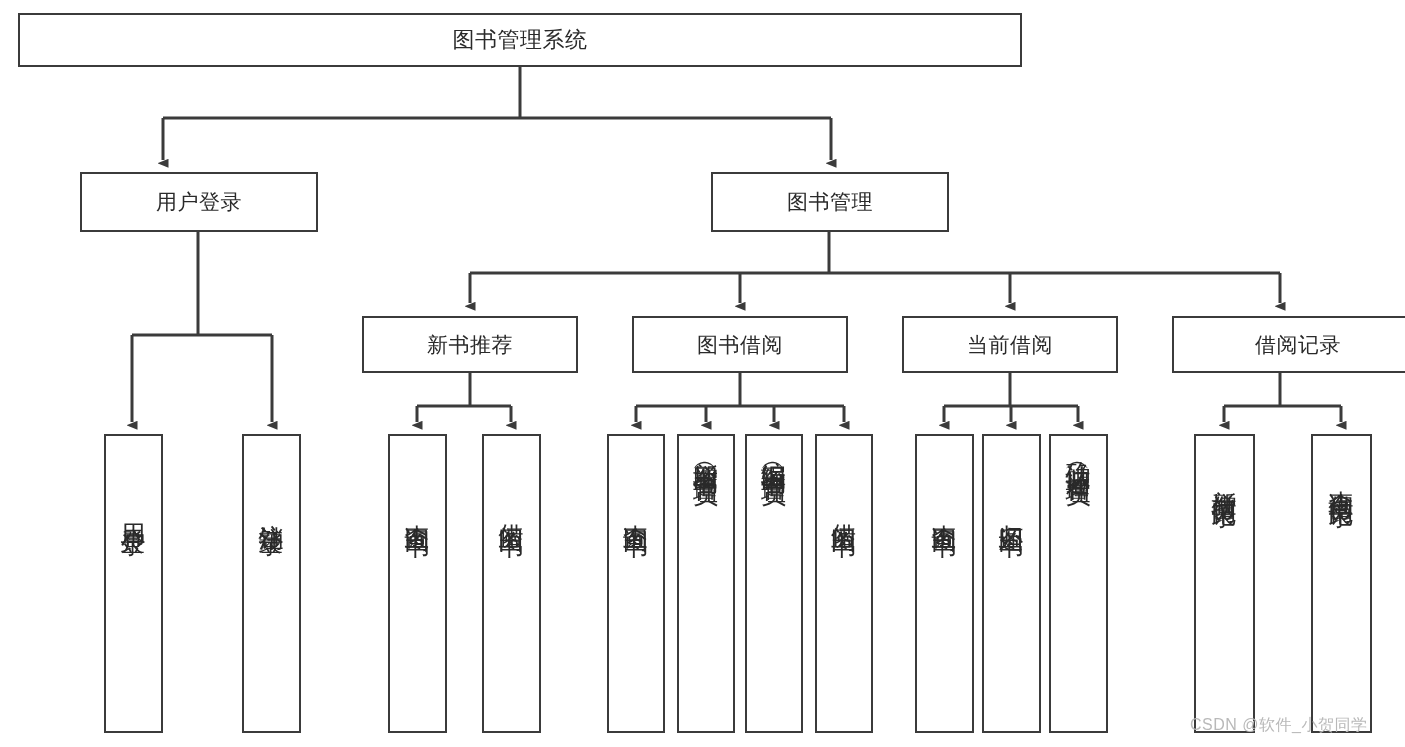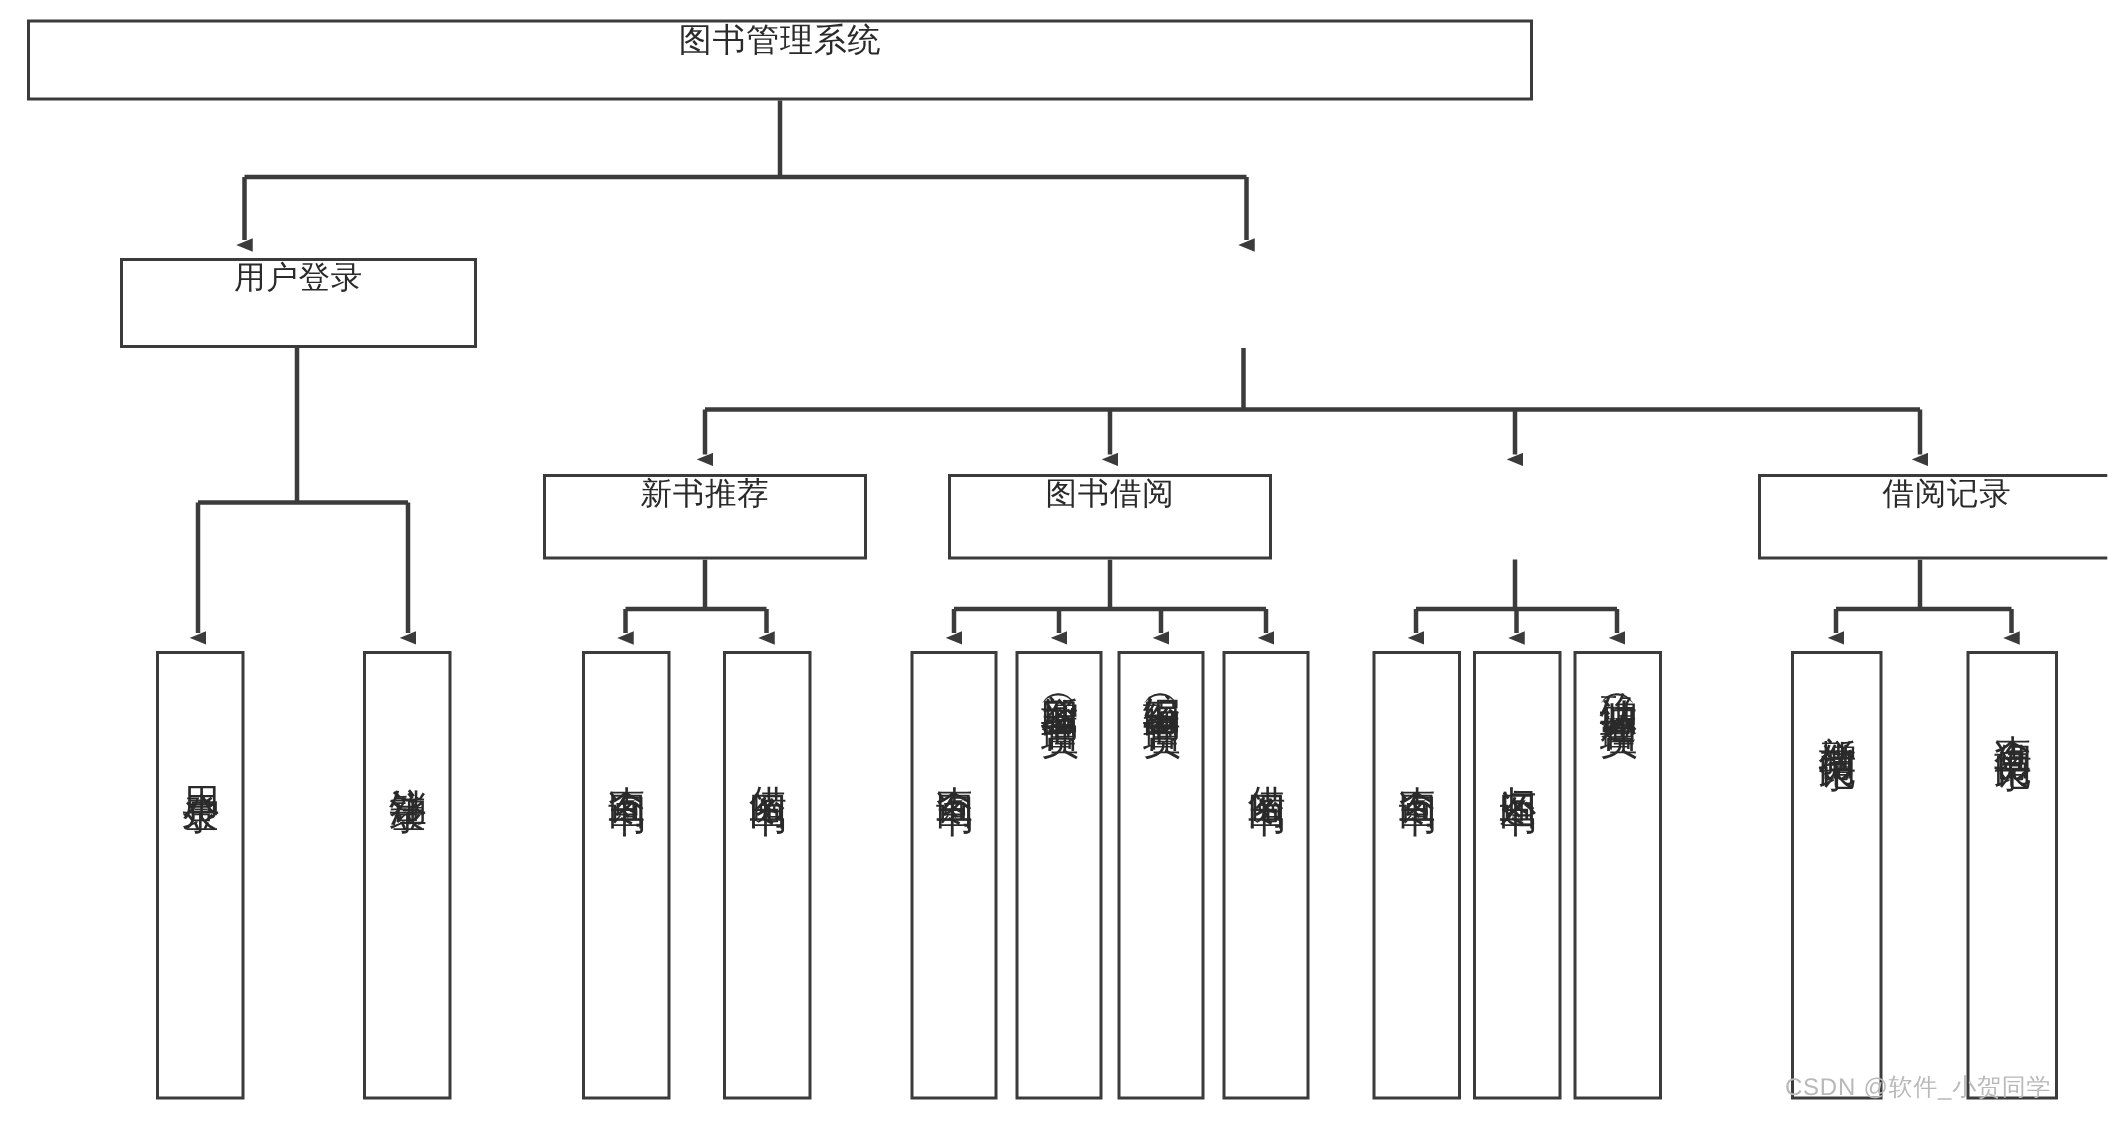--- a/index.html
+++ b/index.html
@@ -24,21 +24,21 @@
     width: 1405px;
     height: 747px;
     pointer-events: none;
   }
   .node {
     position: absolute;
     box-sizing: border-box;
     background: #ffffff;
     border: 2px solid #3b3b3b;
     display: flex;
-    align-items: flex-start;
+    align-items: center;
     justify-content: center;
     overflow: hidden;
   }
   .node .nlabel {
     color: #2a2a2a;
     white-space: nowrap;
     letter-spacing: 0.5px;
   }
   .node.horiz .nlabel {
     font-size: 21px;
@@ -129,29 +129,35 @@
   </svg>
 
   <div class="node root horiz" style="left:18px; top:13px; width:1004px; height:54px;">
     <span class="nlabel">图书管理系统</span>
   </div>
 
   <div class="node horiz" style="left:80px; top:172px; width:238px; height:60px;">
     <span class="nlabel">用户登录</span>
   </div>
 
+  <div class="node horiz" style="left:711px; top:172px; width:238px; height:60px;">
+    <span class="nlabel">图书管理</span>
+  </div>
 
   <div class="node horiz" style="left:632px; top:316px; width:216px; height:57px;">
     <span class="nlabel">图书借阅</span>
   </div>
 
   <div class="node horiz" style="left:362px; top:316px; width:216px; height:57px;">
     <span class="nlabel">新书推荐</span>
   </div>
 
+  <div class="node horiz" style="left:902px; top:316px; width:216px; height:57px;">
+    <span class="nlabel">当前借阅</span>
+  </div>
 
   <div class="node horiz" style="left:1172px; top:316px; width:252px; height:57px;">
     <span class="nlabel">借阅记录</span>
   </div>
 
   <div class="node vert" style="left:104px; top:434px; width:59px; height:299px; padding-top:68px;">
     <span class="nlabel">用户登录</span>
   </div>
 
   <div class="node vert" style="left:242px; top:434px; width:59px; height:299px; padding-top:68px;">

